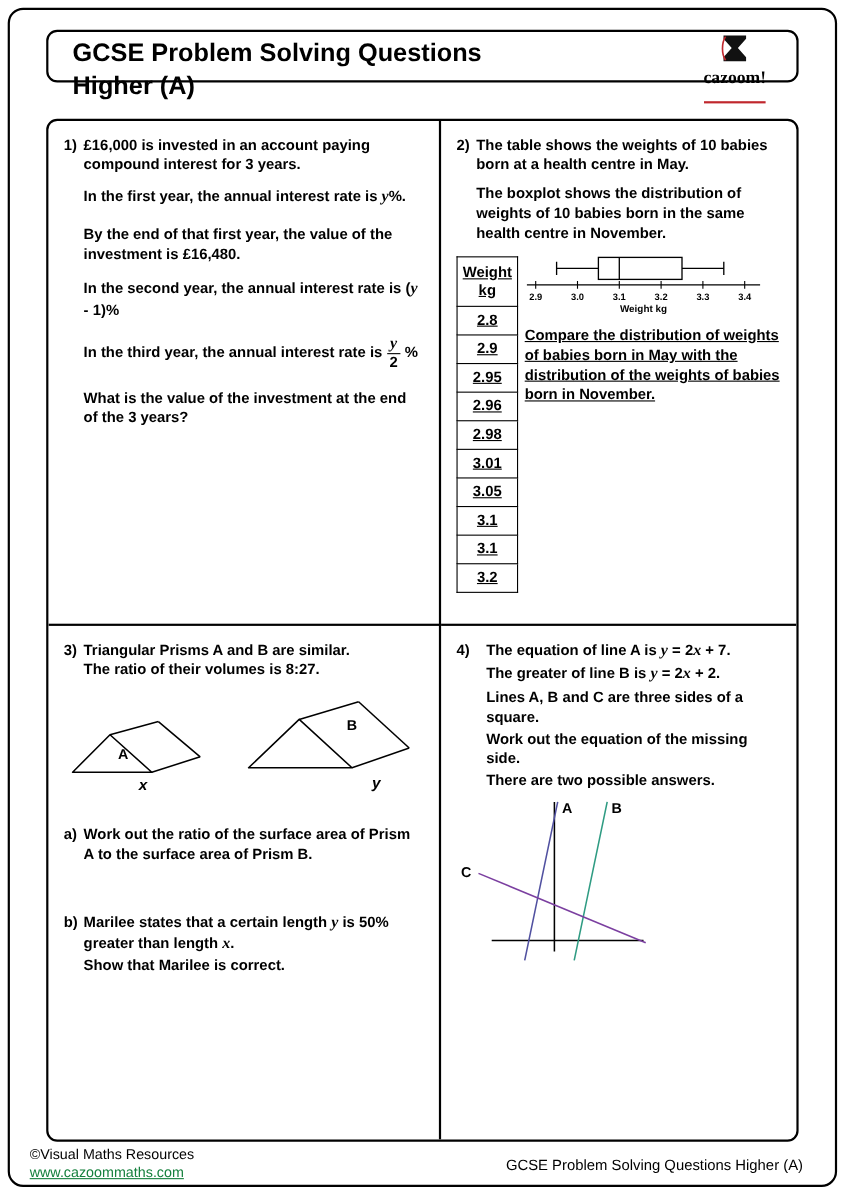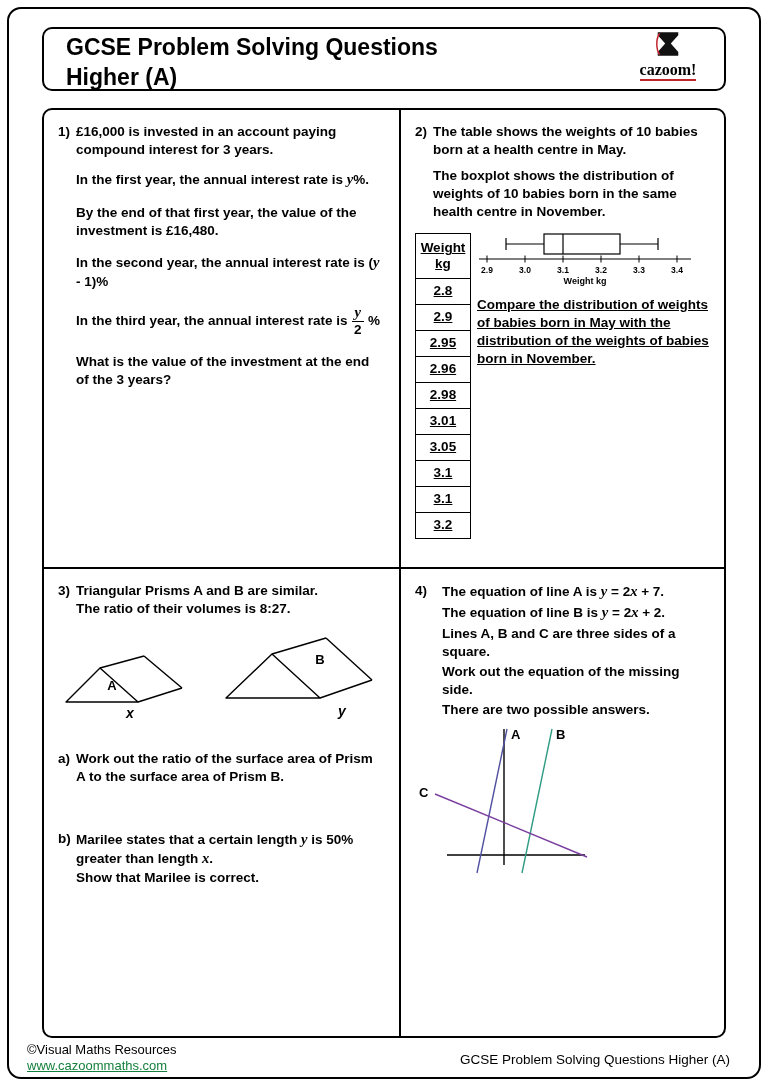--- a/index.html
+++ b/index.html
@@ -1,25 +1,25 @@
 <!DOCTYPE html>
 <html><head>
 <meta charset="utf-8">
 <style>
   html,body{margin:0;padding:0;}
   body{width:768px;height:1086px;position:relative;background:#fff;color:#000;
        font-family:"Liberation Sans",sans-serif;overflow:hidden;}
   .page-border{position:absolute;left:7px;top:7px;right:7px;bottom:7px;
        border:2.5px solid #000;border-radius:14px;}
-  .title-box{position:absolute;left:42px;top:27px;width:684px;height:64px;
+  .title-box{position:absolute;left:42px;top:27px;width:684px;height:48px;
        border:2.2px solid #000;border-radius:10px;box-sizing:border-box;}
   .title-text{position:absolute;left:22px;top:4px;font-size:23px;font-weight:bold;line-height:1.3;}
   .logo{position:absolute;right:12px;top:2px;width:88px;text-align:center;}
   .logo-word{font-family:"Liberation Serif",serif;font-weight:bold;font-size:16px;
-       border-bottom:2px solid #c0272d;padding-bottom:0;display:inline-block;}
+       border-bottom:2px solid #c0272d;padding-bottom:12px;display:inline-block;}
   .main-box{position:absolute;left:42px;top:108px;width:684px;height:930px;
        border:2.2px solid #000;border-radius:10px;box-sizing:border-box;overflow:hidden;
        display:grid;grid-template-columns:1fr 1fr;grid-template-rows:459px auto;}
   .cell{box-sizing:border-box;padding:13px 14px;font-size:13.5px;font-weight:bold;line-height:1.33;}
   .cell-tl{border-right:2px solid #000;border-bottom:2px solid #000;}
   .cell-tr{border-bottom:2px solid #000;}
   .cell-bl{border-right:2px solid #000;}
   .qrow{display:flex;}
   .qnum{flex:none;width:18px;}
   .qnum-wide{flex:none;width:27px;}
@@ -195,21 +195,21 @@
         <p><span>Show that Marilee is correct.</span></p>
       </div>
     </div>
   </div>
 
   <div class="cell">
     <div class="qrow">
       <span class="qnum qnum-wide">4)</span>
       <div class="qbody">
         <p class="q4line"><span>The equation of line A is </span><i class="m">y</i><span> = 2</span><i class="m">x</i><span> + 7.</span></p>
-        <p class="q4line"><span>The equation of line B is </span><i class="m">y</i><span> = 2</span><i class="m">x</i><span> + 2.</span></p>
+        <p class="q4line"><span>The greater of line B is </span><i class="m">y</i><span> = 2</span><i class="m">x</i><span> + 2.</span></p>
         <p class="q4line"><span>Lines A, B and C are three sides of a square.</span></p>
         <p class="q4line"><span>Work out the equation of the missing side.</span></p>
         <p><span>There are two possible answers.</span></p>
       </div>
     </div>
     <svg class="graph" width="185" height="152" viewBox="0 0 185 152">
       <line x1="87" y1="4" x2="87" y2="140" stroke="#000" stroke-width="1.4"></line>
       <line x1="30" y1="130" x2="168" y2="130" stroke="#000" stroke-width="1.4"></line>
       <line x1="60" y1="148" x2="90" y2="4" stroke-width="1.4" stroke="#5050a0"></line>
       <line x1="105" y1="148" x2="135" y2="4" stroke-width="1.4" stroke="#2e9b82"></line>

